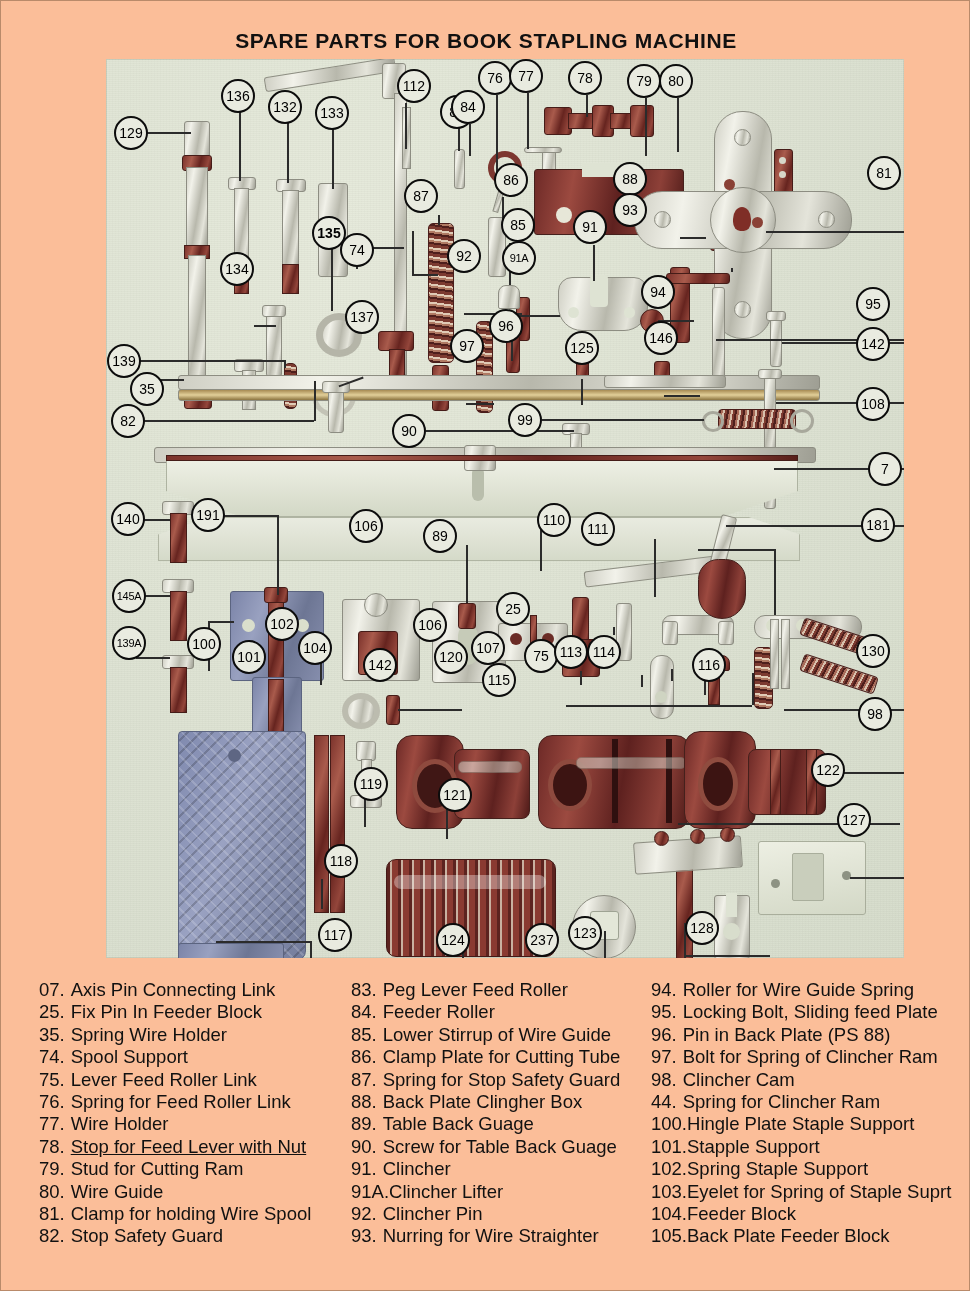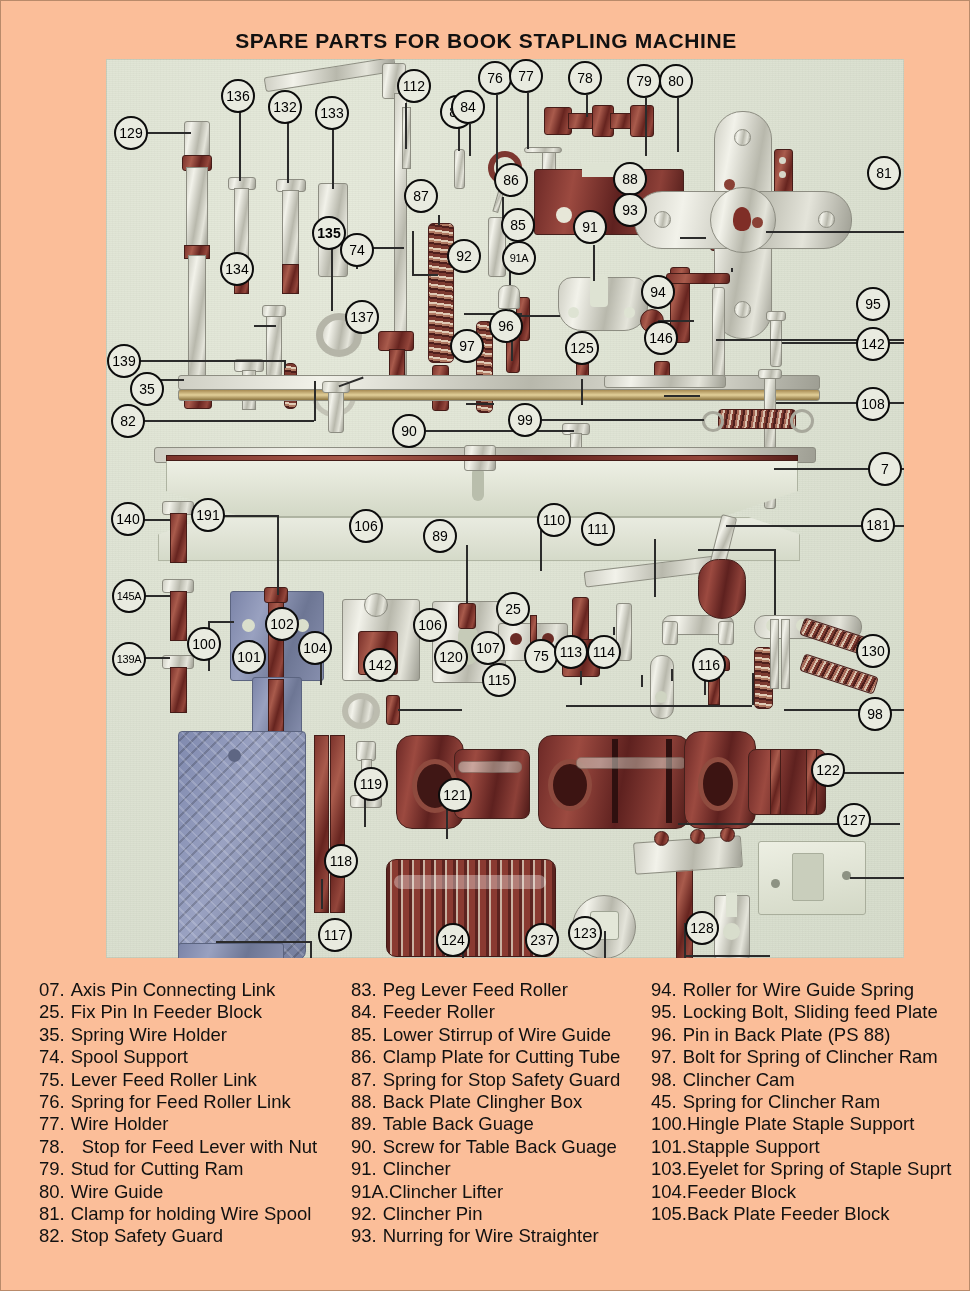--- a/index.html
+++ b/index.html
@@ -488,21 +488,21 @@
       <div class="callout" style="left: 755px; top: 449px;">181</div>
       <div class="callout" style="left: 286px; top: 355px;">90</div>
       <div class="callout" style="left: 402px; top: 344px;">99</div>
       <div class="callout" style="left: 5px; top: 443px;">140</div>
       <div class="callout" style="left: 85px; top: 439px;">191</div>
       <div class="callout" style="left: 243px; top: 450px;">106</div>
       <div class="callout" style="left: 317px; top: 460px;">89</div>
       <div class="callout" style="left: 431px; top: 444px;">110</div>
       <div class="callout" style="left: 475px; top: 453px;">111</div>
       <div class="callout sm" style="left: 6px; top: 520px;">145A</div>
-      <div class="callout sm" style="left: 6px; top: 583px;">139A</div>
+      <div class="callout sm" style="left: 6px; top: 567px;">139A</div>
       <div class="callout" style="left: 81px; top: 568px;">100</div>
       <div class="callout" style="left: 159px; top: 548px;">102</div>
       <div class="callout" style="left: 126px; top: 581px;">101</div>
       <div class="callout" style="left: 192px; top: 572px;">104</div>
       <div class="callout" style="left: 257px; top: 589px;">142</div>
       <div class="callout" style="left: 307px; top: 549px;">106</div>
       <div class="callout" style="left: 328px; top: 581px;">120</div>
       <div class="callout" style="left: 365px; top: 572px;">107</div>
       <div class="callout" style="left: 376px; top: 604px;">115</div>
       <div class="callout" style="left: 390px; top: 533px;">25</div>
@@ -550,21 +550,21 @@
       <div class="lrow">
         <span class="lnum">76.</span>
         <span class="ltxt" style="margin-left: 6px;">Spring for Feed Roller Link</span>
       </div>
       <div class="lrow">
         <span class="lnum">77.</span>
         <span class="ltxt" style="margin-left: 6px;">Wire Holder</span>
       </div>
       <div class="lrow">
         <span class="lnum">78.</span>
-        <span class="ltxt" style="margin-left: 17px;">Stop for Feed Lever with Nut</span>
+        <span class="ltxt" style="margin-left: 6px; text-decoration: underline;">Stop for Feed Lever with Nut</span>
       </div>
       <div class="lrow">
         <span class="lnum">79.</span>
         <span class="ltxt" style="margin-left: 6px;">Stud for Cutting Ram</span>
       </div>
       <div class="lrow">
         <span class="lnum">80.</span>
         <span class="ltxt" style="margin-left: 6px;">Wire Guide</span>
       </div>
       <div class="lrow">
@@ -641,32 +641,36 @@
       </div>
       <div class="lrow">
         <span class="lnum">97.</span>
         <span class="ltxt" style="margin-left: 6px;">Bolt for Spring of Clincher Ram</span>
       </div>
       <div class="lrow">
         <span class="lnum">98.</span>
         <span class="ltxt" style="margin-left: 6px;">Clincher Cam</span>
       </div>
       <div class="lrow">
-        <span class="lnum">45.</span>
+        <span class="lnum">44.</span>
         <span class="ltxt" style="margin-left: 6px;">Spring for Clincher Ram</span>
       </div>
       <div class="lrow">
         <span class="lnum">100.</span>
         <span class="ltxt" style="margin-left: 0px;">Hingle Plate Staple Support</span>
       </div>
       <div class="lrow">
         <span class="lnum">101.</span>
         <span class="ltxt" style="margin-left: 0px;">Stapple Support</span>
       </div>
       <div class="lrow">
+        <span class="lnum">102.</span>
+        <span class="ltxt" style="margin-left: 0px;">Spring Staple Support</span>
+      </div>
+      <div class="lrow">
         <span class="lnum">103.</span>
         <span class="ltxt" style="margin-left: 0px;">Eyelet for Spring of Staple Suprt</span>
       </div>
       <div class="lrow">
         <span class="lnum">104.</span>
         <span class="ltxt" style="margin-left: 0px;">Feeder Block</span>
       </div>
       <div class="lrow">
         <span class="lnum">105.</span>
         <span class="ltxt" style="margin-left: 0px;">Back Plate Feeder Block</span>

